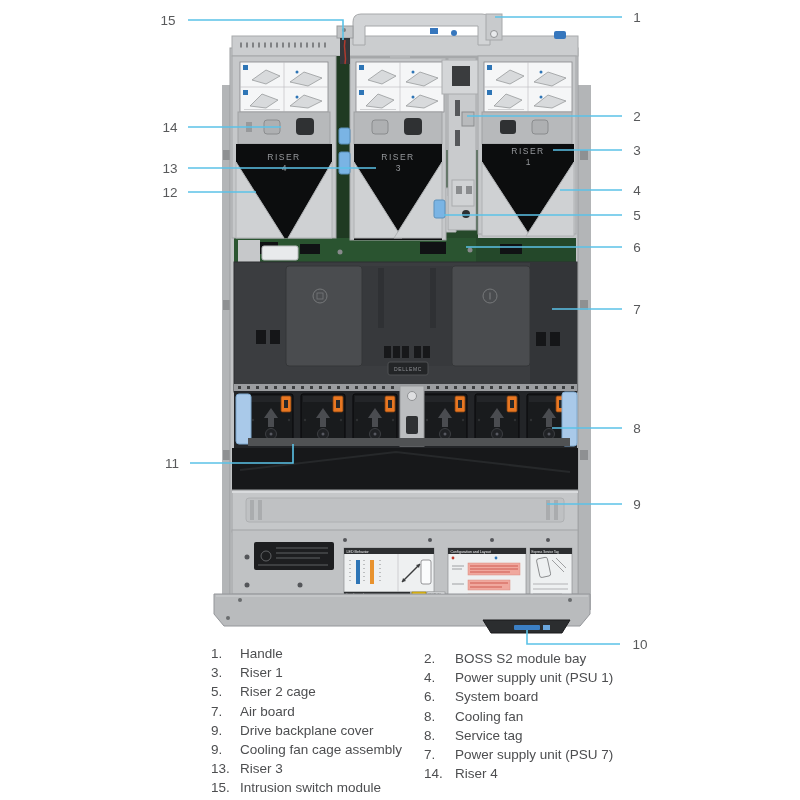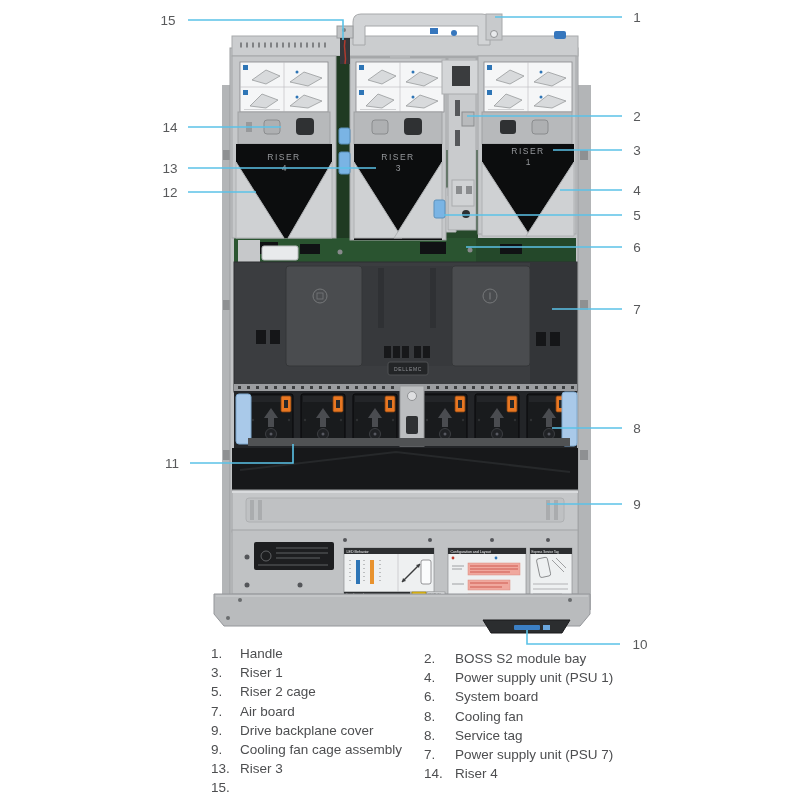--- a/index.html
+++ b/index.html
@@ -398,20 +398,21 @@
         <div class="legend-row">
           <span class="legend-num">9.</span>
           <span class="legend-label">Cooling fan cage assembly</span>
         </div>
         <div class="legend-row">
           <span class="legend-num">13.</span>
           <span class="legend-label">Riser 3</span>
         </div>
         <div class="legend-row">
           <span class="legend-num">15.</span>
+          <span class="legend-label">Intrusion switch module</span>
         </div>
       </div>
   <div class="legend-col" id="legend-right">
         <div class="legend-row">
           <span class="legend-num">2.</span>
           <span class="legend-label">BOSS S2 module bay</span>
         </div>
         <div class="legend-row">
           <span class="legend-num">4.</span>
           <span class="legend-label">Power supply unit (PSU 1)</span>

